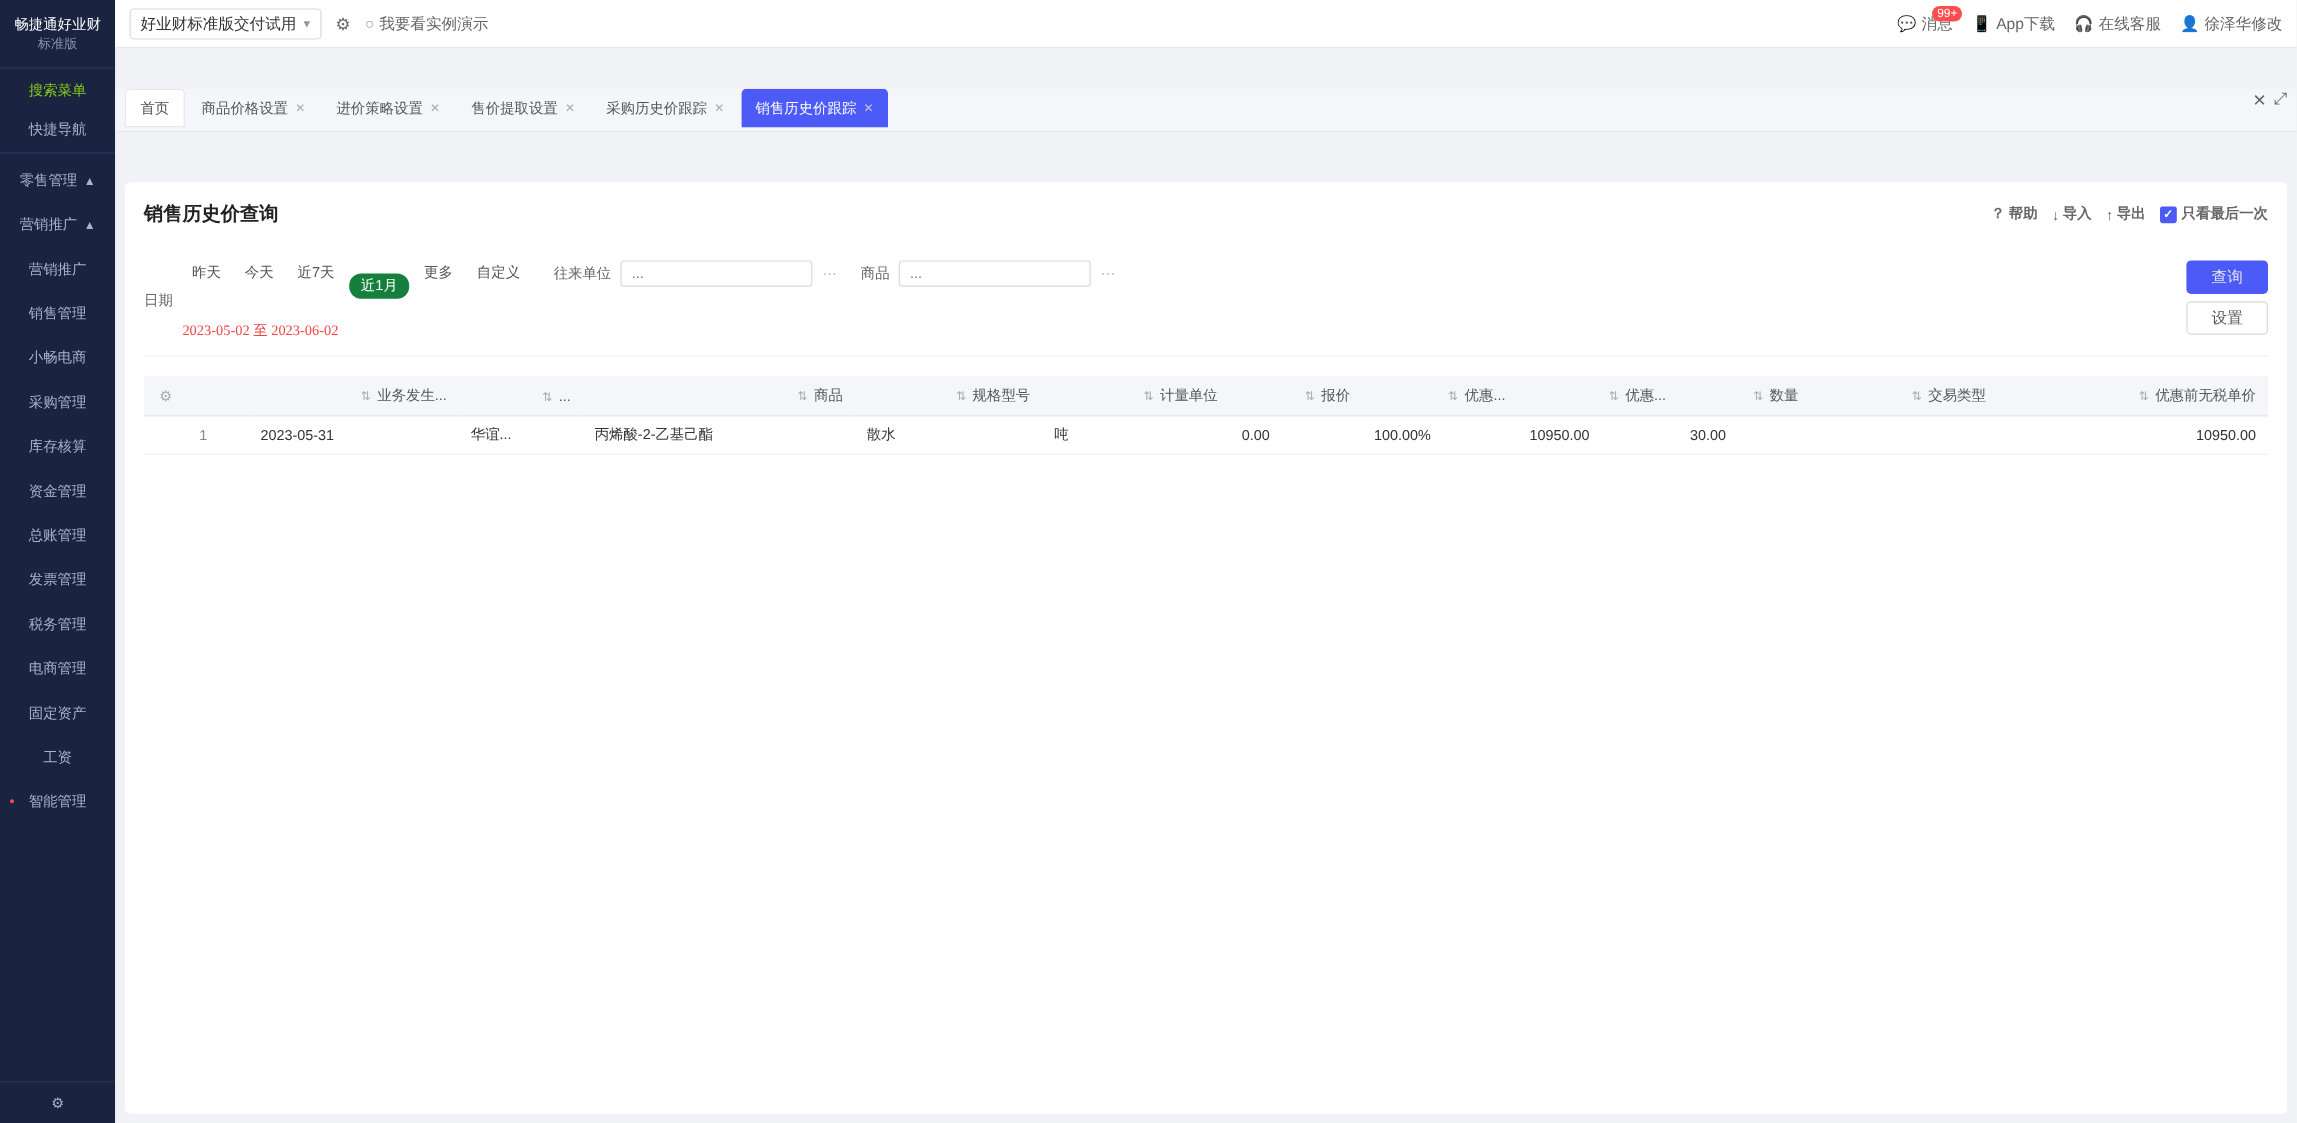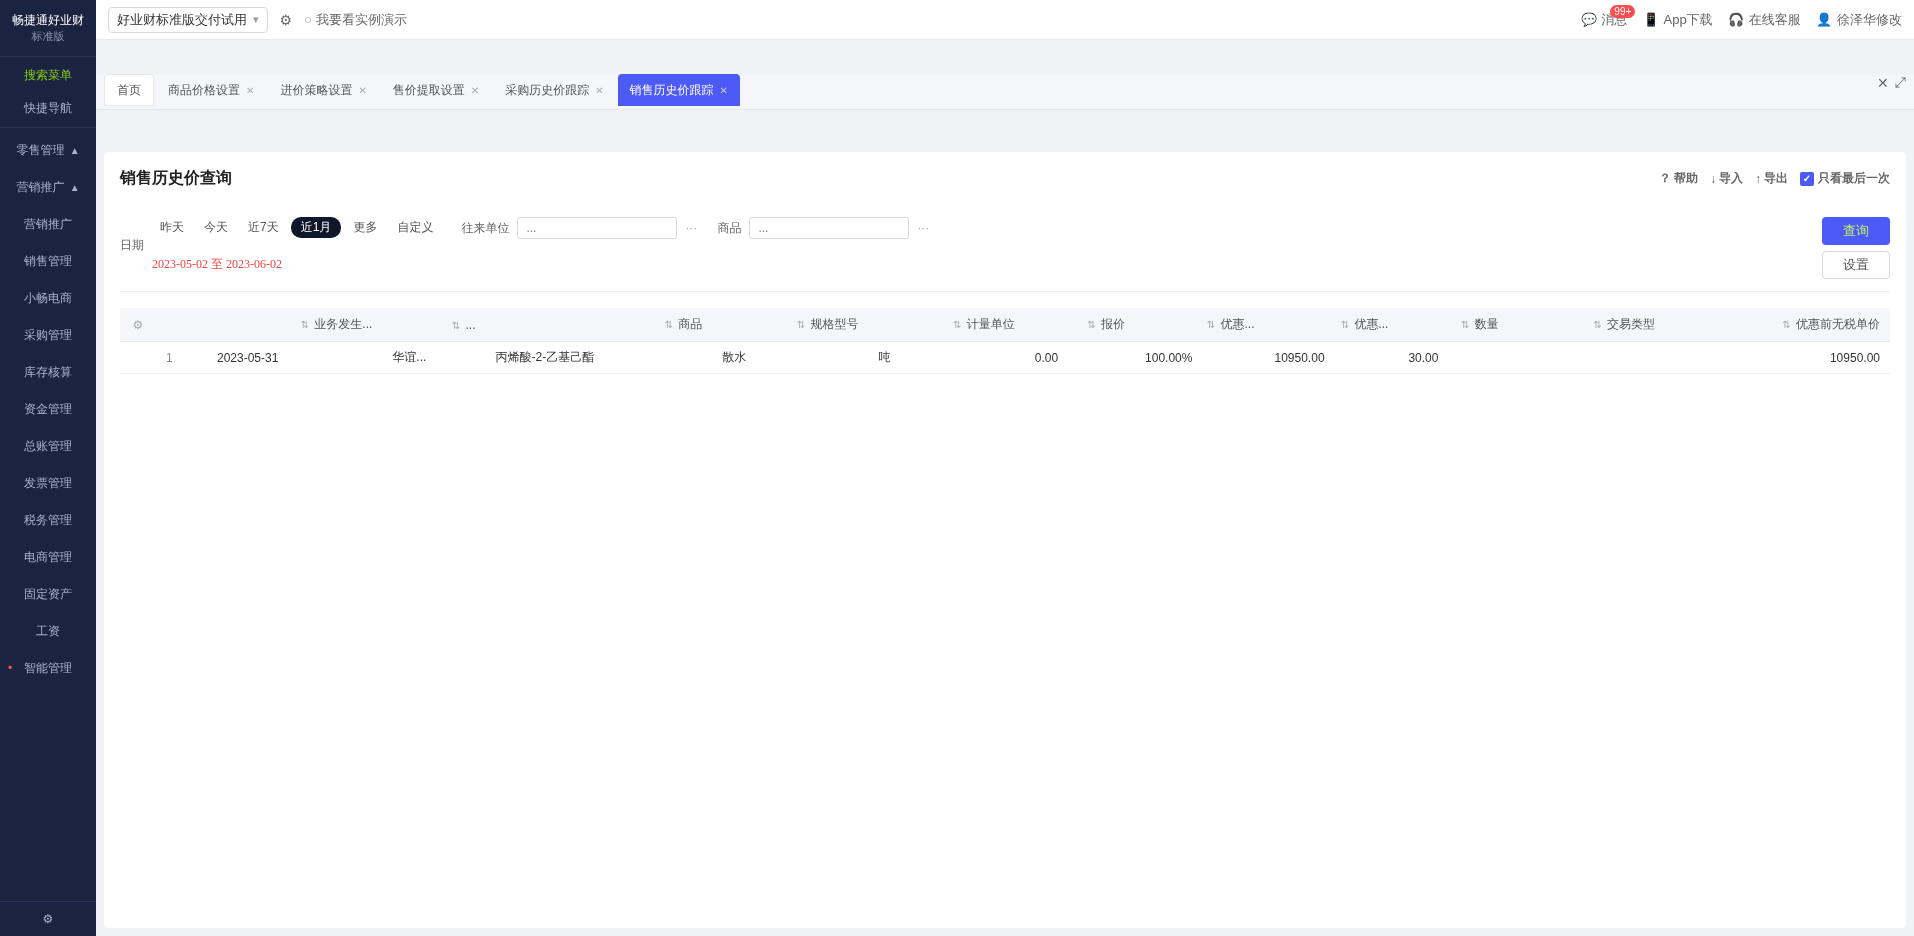--- a/index.html
+++ b/index.html
@@ -50,26 +50,26 @@
     .page-title-actions span { cursor: pointer; display: flex; align-items: center; gap: 3px; }
     .page-title-actions .only-last { display: flex; align-items: center; gap: 4px; }
     .checkbox-blue { width: 14px; height: 14px; background: #4c5af7; border-radius: 2px; display: inline-flex; align-items: center; justify-content: center; color: #fff; font-size: 10px; }
 
     
     .filter-row { display: flex; align-items: flex-start; gap: 20px; margin-bottom: 16px; padding: 12px 0; border-bottom: 1px solid #f0f0f0; }
     .filter-group { display: flex; align-items: center; gap: 8px; }
     .filter-label { color: #666; font-size: 12px; white-space: nowrap; }
     .date-options { display: flex; align-items: flex-start; gap: 4px; }
     .date-btn { padding: 2px 8px; font-size: 12px; cursor: pointer; border-radius: 3px; color: #555; }
-    .date-btn.active { background: #0f172a; color: #fff; border-radius: 10px; padding: 2px 10px; }
+    .date-btn.active { background: #15803d; color: #fff; border-radius: 10px; padding: 2px 10px; margin-top: 11px; }
     .date-range { font-size: 12px; color: #ef4444; margin-top: 18px; font-family: Liberation Serif, serif; }
     .filter-input { border: 1px solid #d9d9d9; border-radius: 3px; padding: 3px 8px; font-size: 12px; width: 160px; color: #333; }
     .filter-more { color: #aaa; font-size: 12px; cursor: pointer; }
     .filter-actions { margin-left: auto; display: flex; flex-direction: column; gap: 6px; }
-    .btn-primary { background: #4c5af7; color: #bef264; border: none; border-radius: 4px; padding: 5px 20px; font-size: 13px; cursor: pointer; }
+    .btn-primary { background: #4c5af7; color: #e5e5e5; border: none; border-radius: 4px; padding: 5px 20px; font-size: 13px; cursor: pointer; }
     .btn-secondary { background: #fff; color: #555; border: 1px solid #d9d9d9; border-radius: 4px; padding: 4px 20px; font-size: 13px; cursor: pointer; }
 
     
     .table-container { width: 100%; overflow-x: auto; }
     table { width: 100%; border-collapse: collapse; font-size: 12px; }
     thead tr { background: #f5f6fa; }
     th { padding: 8px 10px; text-align: right; color: #555; font-weight: normal; border-bottom: 1px solid #e8e8e8; white-space: nowrap; }
     th .sort-icon { color: #aaa; font-size: 10px; margin-right: 2px; }
     td { padding: 7px 10px; border-bottom: 1px solid #f0f0f0; color: #333; white-space: nowrap; }
     .gear-col { width: 36px; text-align: center; }

